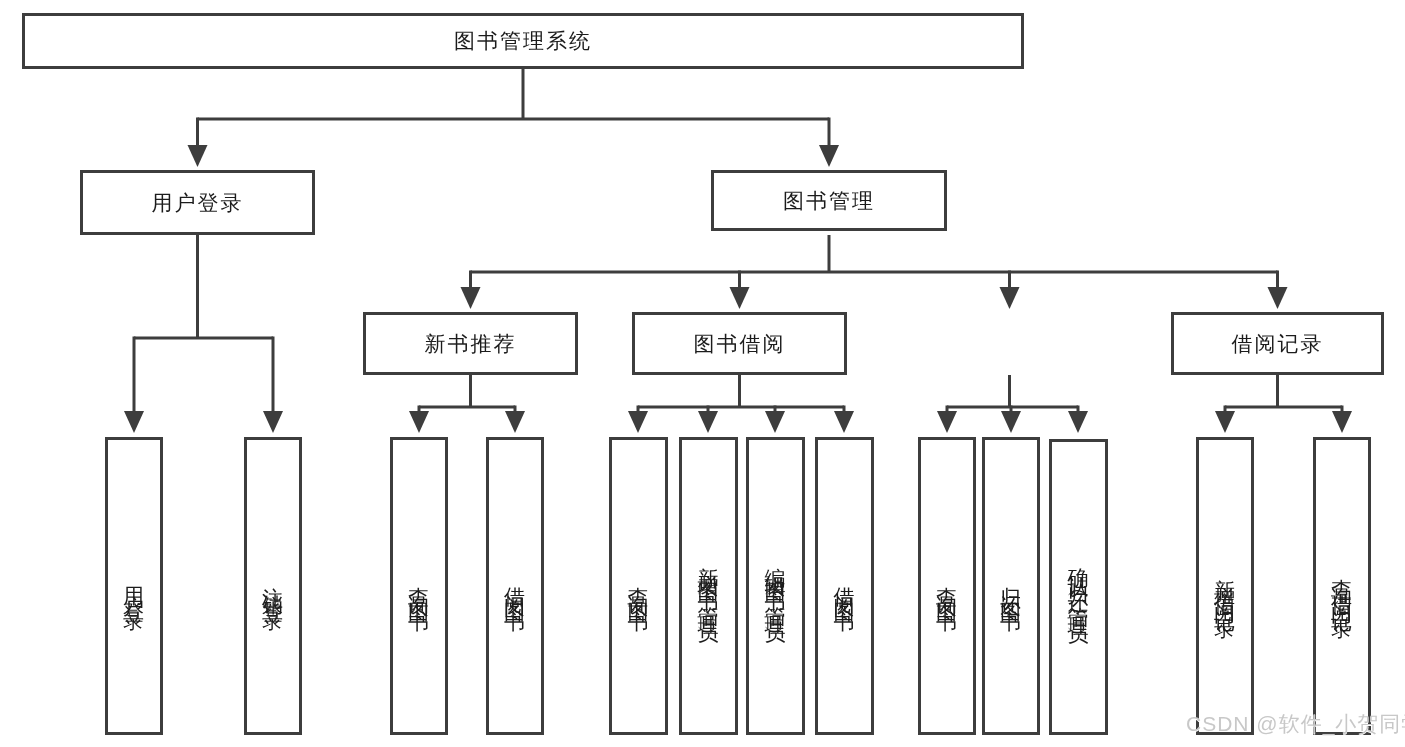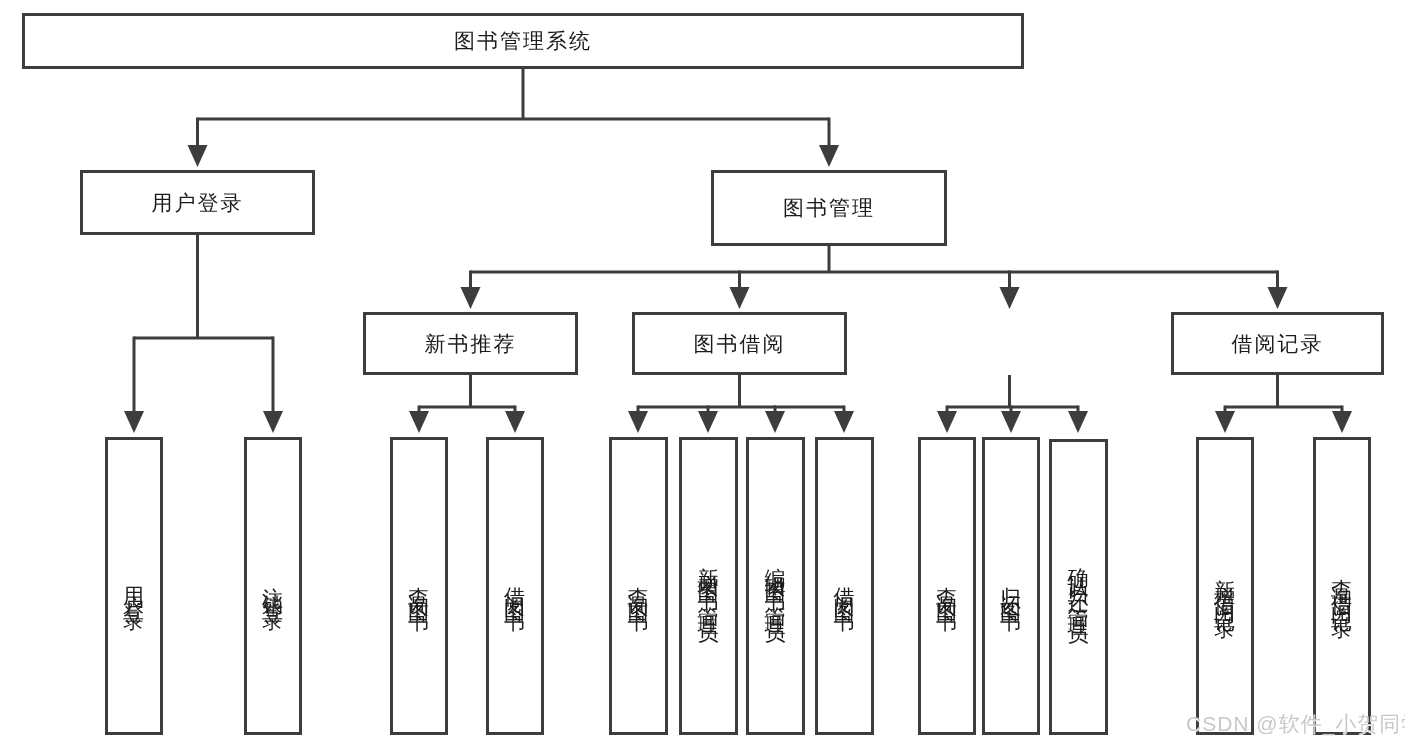--- a/index.html
+++ b/index.html
@@ -136,21 +136,21 @@
     </g>
   </svg>
 
   <div class="node" style="left:22px; top:13px; width:1002px; height:56px;">
     <span class="label">图书管理系统</span>
   </div>
 
   <div class="node" style="left:80px; top:170px; width:235px; height:65px;">
     <span class="label">用户登录</span>
   </div>
-  <div class="node" style="left:711px; top:170px; width:236px; height:76px;">
+  <div class="node" style="left:711px; top:170px; width:236px; height:61px;">
     <span class="label">图书管理</span>
   </div>
 
   <div class="node" style="left:363px; top:312px; width:215px; height:63px;">
     <span class="label">新书推荐</span>
   </div>
   <div class="node" style="left:632px; top:312px; width:215px; height:63px;">
     <span class="label">图书借阅</span>
   </div>
   <div class="node" style="left:1171px; top:312px; width:213px; height:63px;">

